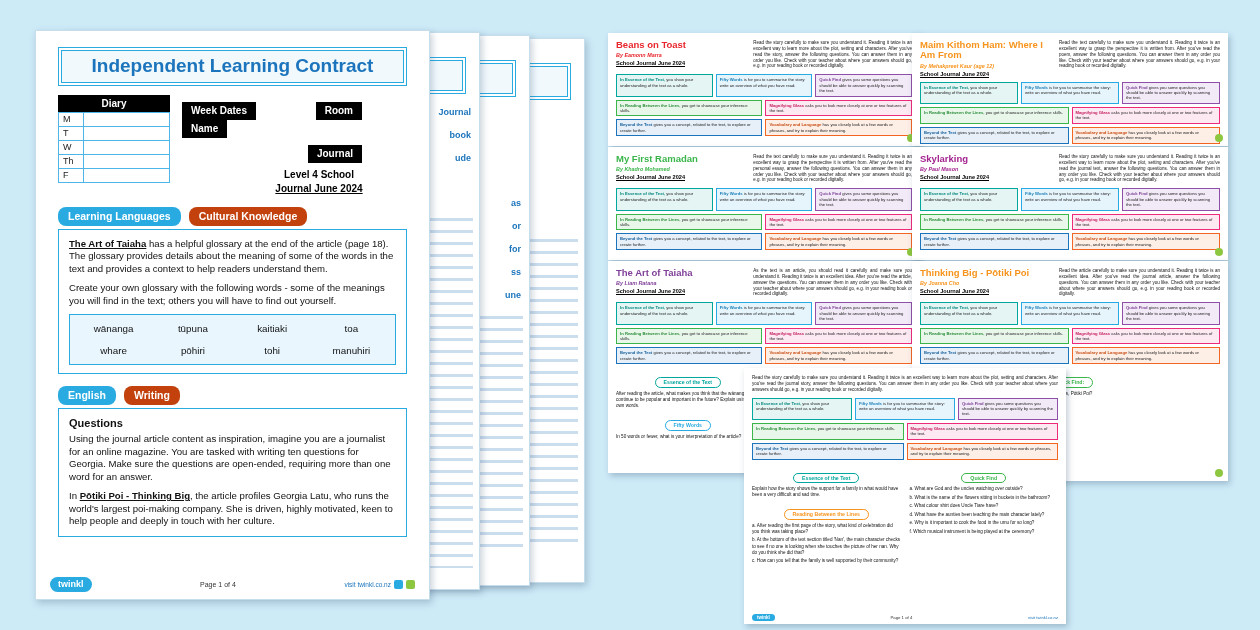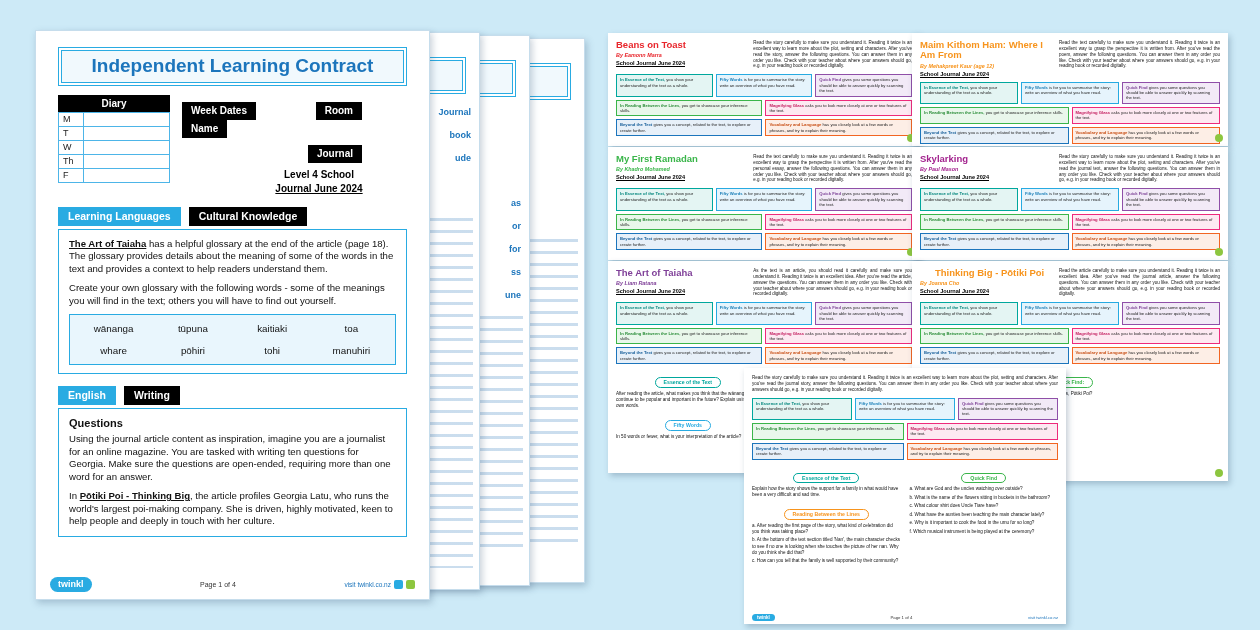--- a/index.html
+++ b/index.html
@@ -25,23 +25,23 @@
   .dcell { border:1px solid #4db5e8; height:15px; font-size:9px; padding:1px 0 0 4px; color:#222; background:#fff; }
   .dcell.l { width:26px; }
   .dcell.r { flex:1; margin-left:-1px; }
   .fields { flex:1; display:flex; flex-direction:column; }
   .frow { display:flex; margin-top:7px; }
   .frow.first { margin-top:0; }
   .push { margin-left:auto; margin-right:45px; }
   .jval { margin-left:auto; margin-right:22px; margin-top:5px; width:132px; text-align:center; font-weight:bold; font-size:10px; line-height:1.35; color:#000; }
   .jval .u { text-decoration:underline; }
   .tabs { display:flex; gap:8px; margin-top:12px; margin-bottom:3px; }
-  .tab { color:#fff; font-weight:bold; font-size:10.5px; padding:3px 10px 4px; display:inline-block; }
+  .tab { color:#fff; font-weight:bold; font-size:10.5px; padding:3px 10px 4px; display:inline-block;border-radius:8px; }
   .tab.dark { background:#29abe2; }
-  .tab.light { background:#000000; }
+  .tab.light { background:#c2410c; }
   .secbox { border:1.5px solid #29abe2; padding:8px 10px; background:#fff; }
   .secbox h3 { font-size:11px; color:#111; margin-bottom:4px; }
   .secbox p { font-size:9.6px; line-height:1.3; color:#111; margin-bottom:7px; }
   .secbox p:last-child { margin-bottom:0; }
   .lead { font-weight:bold; text-decoration:underline; }
   .wordbank { background:#e9f6fd; border:1px solid #29abe2; padding:8px 4px; display:grid; grid-template-columns:repeat(4,1fr); row-gap:11px; font-size:9.8px; text-align:center; color:#111; }
   .front-footer { position:absolute; left:14px; right:14px; bottom:7px; display:flex; align-items:center; justify-content:space-between; }
   .twl { background:#29abe2; color:#fff; font-weight:bold; font-size:9px; padding:2px 8px 3px; border-radius:9px; }
   .pgnum { font-size:7px; color:#333; }
   .visit { font-size:6.5px; color:#1c75bc; display:flex; gap:3px; align-items:center; }
@@ -320,21 +320,21 @@
       <div class="xi tl">a. Why do you think the author chose to sequence the article in the way they did?</div>
       <div class="xi tl">b. How can you tell that the taiaha is a treasured part of te ao Māori?</div>
     </div>
   </div>
   <div class="minilogo"></div>
 </div>
 
 <div class="card" style="left:912px;top:261px;width:316px;height:220px;">
   <div class="chead">
     <div class="ctb">
-      <div class="ct" style="color: rgb(247, 148, 29); margin-left: 15px;">Thinking Big - Pōtiki Poi</div>
+      <div class="ct" style="color: rgb(247, 148, 29);">Thinking Big - Pōtiki Poi</div>
       <div class="ca" style="color: rgb(247, 148, 29);">By Joanna Cho</div>
       <div class="cd">School Journal June 2024</div>
     </div>
     <div class="ci">Read the article carefully to make sure you understand it. Reading it twice is an excellent idea. After you've read the journal article, answer the following questions. You can answer them in any order you like. Check with your teacher about where your answers should go, e.g. in your reading book or recorded digitally.</div>
   </div>
   <div class="iboxes">
     <div class="ibox sp2 c-ess"><b>In Essence of the Text,</b><span> you show your understanding of the text as a whole.</span></div>
     <div class="ibox sp2 c-fif"><b>Fifty Words</b><span> is for you to summarise the story: write an overview of what you have read.</span></div>
     <div class="ibox sp2 c-qui"><b>Quick Find</b><span> gives you some questions you should be able to answer quickly by scanning the text.</span></div>
     <div class="ibox sp3 c-lin"><b>In Reading Between the Lines,</b><span> you get to showcase your inference skills.</span></div>

